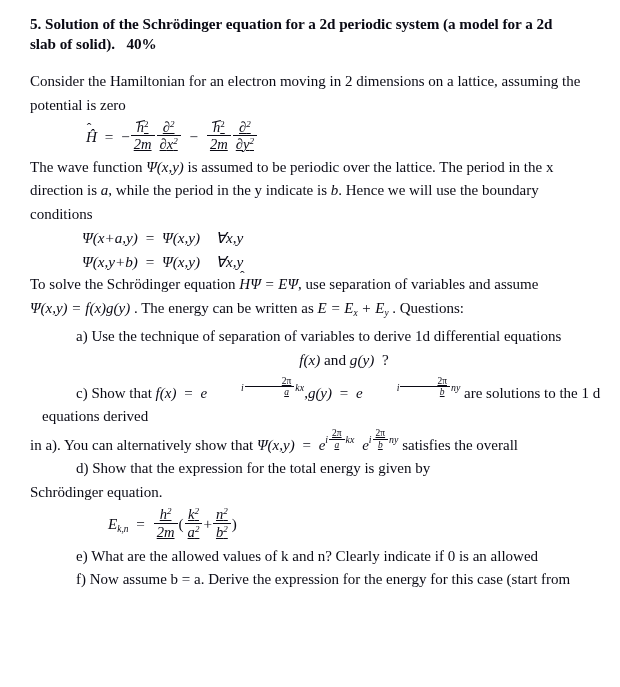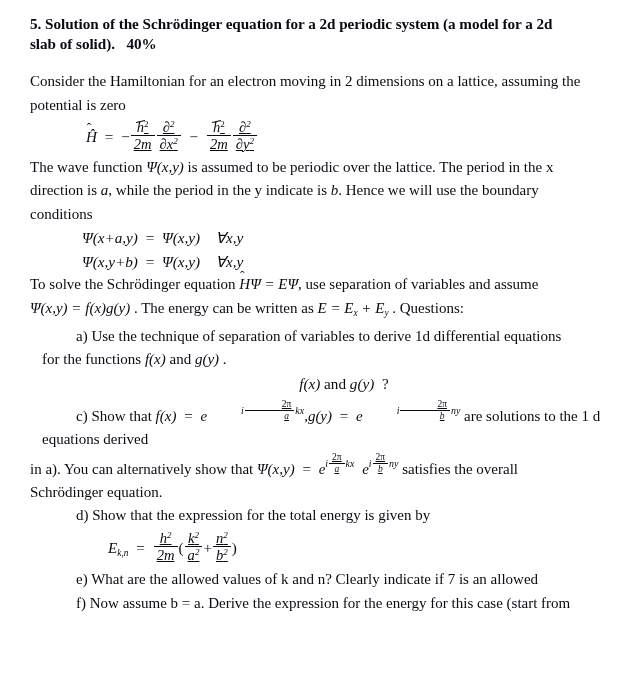--- a/index.html
+++ b/index.html
@@ -146,37 +146,37 @@
 
     <div class="mathline indent-1">
       <span class="mi">Ψ(x+a,y)</span><span class="op">&nbsp;</span><span>=</span><span class="op">&nbsp;</span><span class="mi">Ψ(x,y)</span><span class="op">&nbsp;&nbsp;&nbsp;</span><span class="mi">∀x,y</span>
     </div>
     <div class="mathline indent-1">
       <span class="mi">Ψ(x,y+b)</span><span class="op">&nbsp;</span><span>=</span><span class="op">&nbsp;</span><span class="mi">Ψ(x,y)</span><span class="op">&nbsp;&nbsp;&nbsp;</span><span class="mi">∀x,y</span>
     </div>
 
     <p class="para"><span>To solve the Schrödinger equation </span><span class="mi"><span class="hat">H</span>Ψ&nbsp;=&nbsp;<span class="mi">E</span>Ψ</span><span>, use separation of variables and assume </span><br><span class="mi">Ψ(x,y) = f(x)g(y)</span><span> . The energy can be written as </span><span class="mi">E = E<sub class="ms">x</sub> + E<sub class="ms">y</sub></span><span> . Questions:</span></p>
 
-    <p class="para indent-q"><span>a) Use the technique of separation of variables to derive 1d differential equations</span><br><span style="display:inline-block;text-indent:0"><span>for the functions </span><span class="mi">f(x)</span><span> and </span><span class="mi">g(y)</span><span> .</span></span></p>
+    <p class="para indent-q"><span>a) Use the technique of separation of variables to derive 1d differential equations</span><br></p>
 
     <div class="mathline indent-sub"><span class="mi">f(x)</span><span> and </span><span class="mi">g(y)</span><span class="op">&nbsp;</span><span>?</span></div>
 
     <div class="gap-s"></div>
 
     <p class="para indent-q"><span>c) Show that </span><span class="mi">f(x)</span><span class="op">&nbsp;</span><span>=</span><span class="op">&nbsp;</span><span class="mi">e</span><span class="expo"><span class="mi">i</span><span class="frac"><span class="num">2π</span><span class="den mi">a</span></span><span class="mi">kx</span></span><span>,</span><span class="mi">g(y)</span><span class="op">&nbsp;</span><span>=</span><span class="op">&nbsp;</span><span class="mi">e</span><span class="expo"><span class="mi">i</span><span class="frac"><span class="num">2π</span><span class="den mi">b</span></span><span class="mi">ny</span></span><span> are solutions to the 1 d equations derived</span></p>
 
     <p class="para"><span>in  a). You can alternatively show that </span><span class="mi">Ψ(x,y)</span><span class="op">&nbsp;</span><span>=</span><span class="op">&nbsp;</span><span class="mi">e</span><span class="expo"><span class="mi">i</span><span class="frac"><span class="num">2π</span><span class="den mi">a</span></span><span class="mi">kx</span></span><span class="op">&nbsp;</span><span class="mi">e</span><span class="expo"><span class="mi">i</span><span class="frac"><span class="num">2π</span><span class="den mi">b</span></span><span class="mi">ny</span></span><span> satisfies the overall</span></p>
 
+    <p class="para indent-q">d) Show that the expression for the total energy is given by</p>
+
     <p class="para">Schrödinger equation.</p>
-
-    <p class="para indent-q">d) Show that the expression for the total energy is given by</p>
     <div class="mathline eqblock eq-energy">
       <span class="mi">E</span><sub class="ms">k,n</sub><span class="op">&nbsp;</span><span>=</span><span class="op">&nbsp;</span><span class="frac"><span class="num mi"><span>h</span><sup class="ms">2</sup></span><span class="den mi">2m</span></span><span>(</span><span class="frac"><span class="num mi"><span>k</span><sup class="ms">2</sup></span><span class="den mi"><span>a</span><sup class="ms">2</sup></span></span><span>+</span><span class="frac"><span class="num mi"><span>n</span><sup class="ms">2</sup></span><span class="den mi"><span>b</span><sup class="ms">2</sup></span></span><span>)</span>
     </div>
 
-    <p class="para indent-q"><span>e)  What are the allowed values of k and n? Clearly indicate if 7 is an allowed</span><br></p>
+    <p class="para indent-q"><span>e)  What are the allowed values of k and n? Clearly indicate if 0 is an allowed</span><br></p>
 
     <p class="para indent-q"><span>f) Now assume b = a. Derive the expression for the energy for this case (start from</span><br></p>
 
     <p class="para indent-q"><br><br></p>
 
   </div>
 </div>
 
 </body></html>

